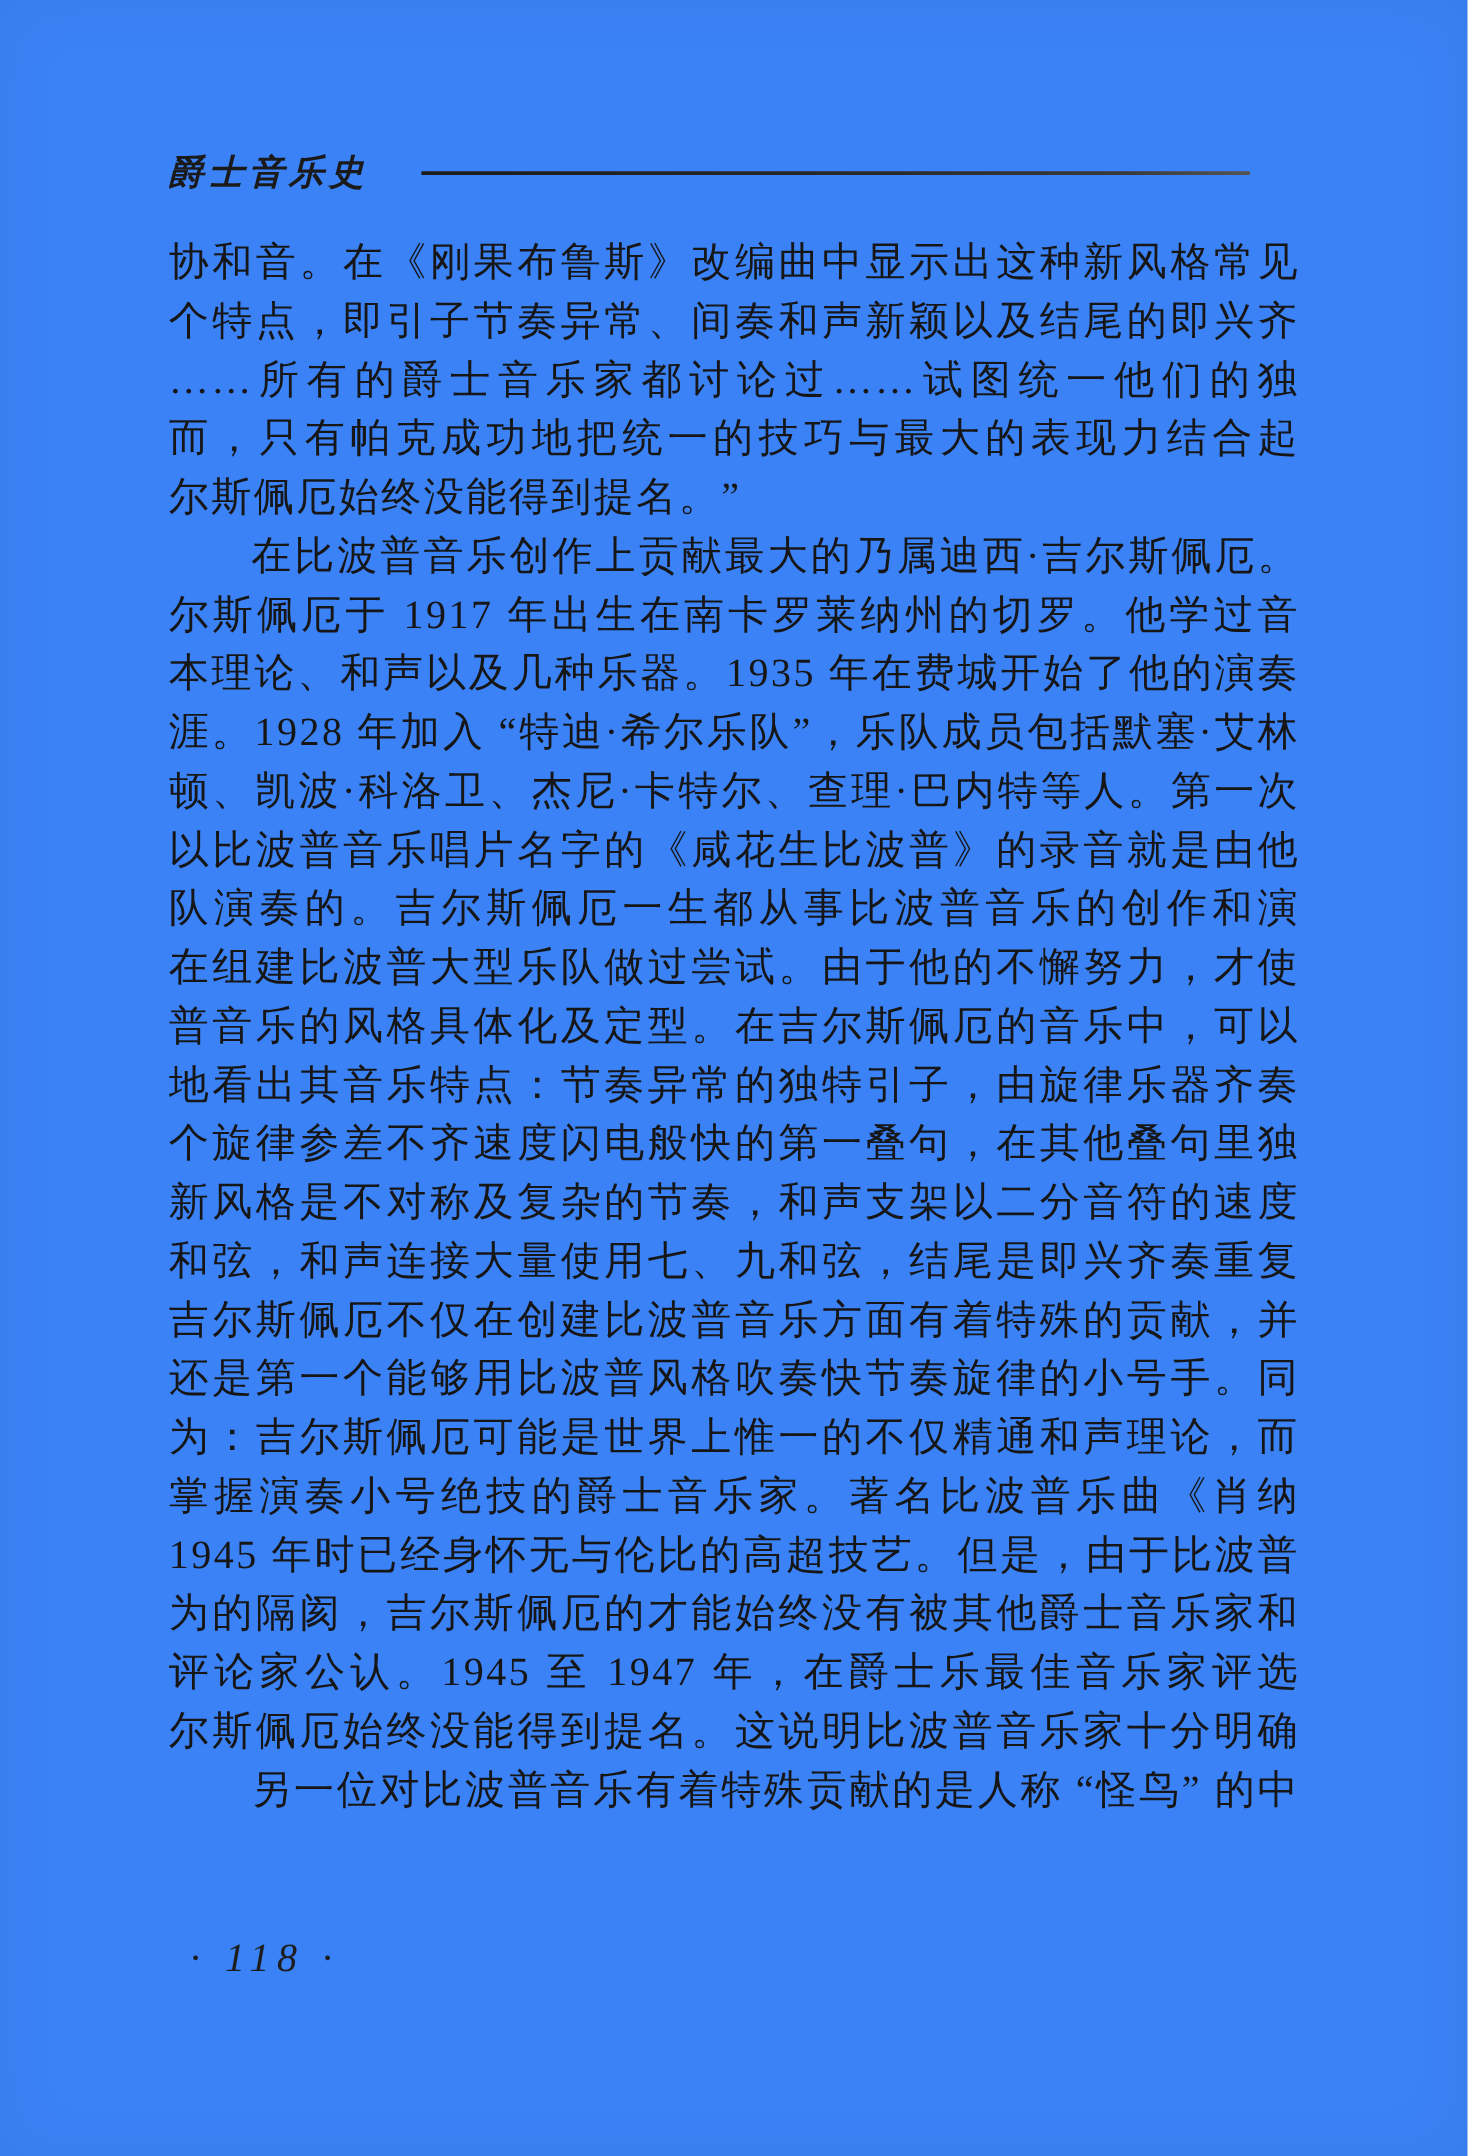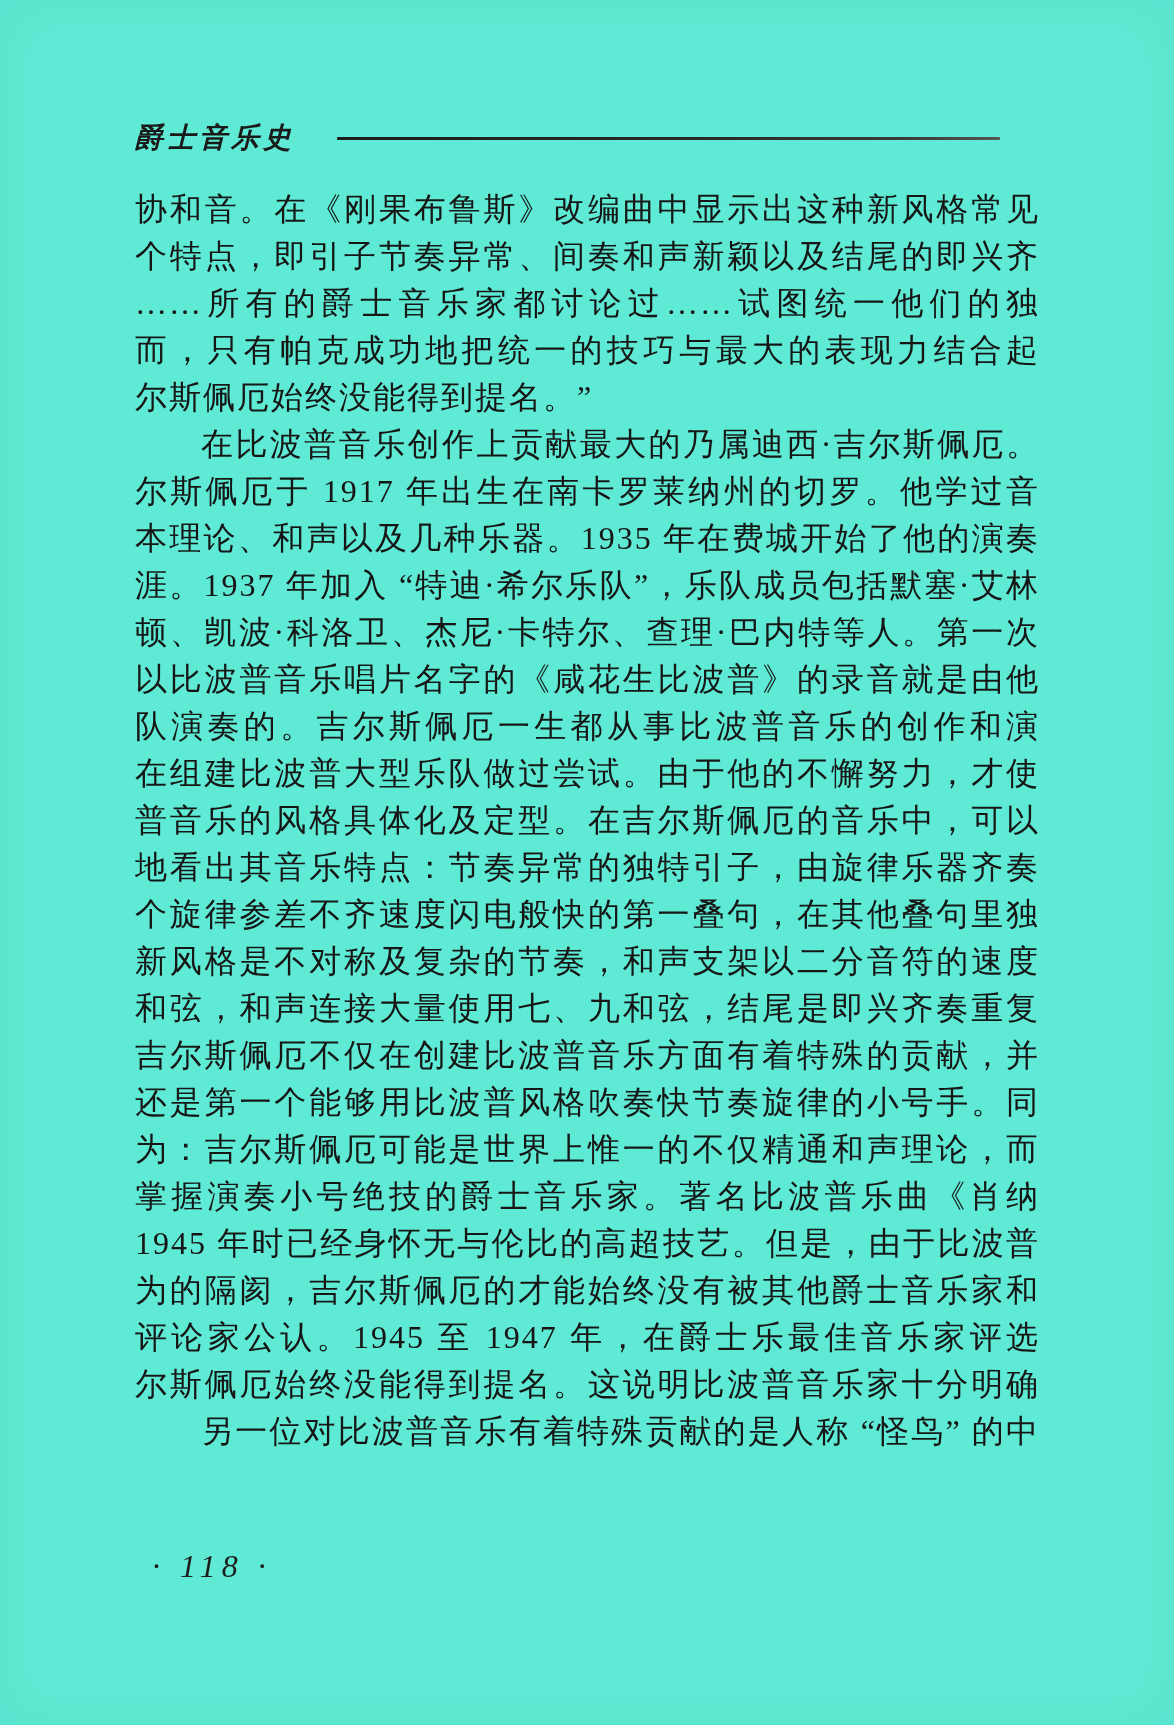--- a/index.html
+++ b/index.html
@@ -5,21 +5,21 @@
   html, body {
     margin: 0;
     padding: 0;
     background: #e8e8e8;
   }
   .page {
     position: relative;
     width: 1174px;
     height: 1725px;
     margin: 0 auto;
-    background: #5eead4;
+    background: #3b82f6;
     overflow: hidden;
     font-family: "Liberation Serif", "DejaVu Serif", serif;
     color: #141414;
     box-shadow: inset 0 0 60px rgba(0,0,0,0.04);
   }
   
   .running-header {
     position: absolute;
     left: 135px;
     top: 116px;
@@ -94,21 +94,21 @@
         <div class="line fill">协和音。在《刚果布鲁斯》改编曲中显示出这种新风格常见的几</div>
         <div class="line fill">个特点，即引子节奏异常、间奏和声新颖以及结尾的即兴齐奏</div>
         <div class="line fill">……所有的爵士音乐家都讨论过……试图统一他们的独奏……然</div>
         <div class="line fill">而，只有帕克成功地把统一的技巧与最大的表现力结合起来，创</div>
         <div class="line">尔斯佩厄始终没能得到提名。”</div>
       </div>
       <div class="para">
         <div class="line indent fill">在比波普音乐创作上贡献最大的乃属迪西·吉尔斯佩厄。吉</div>
         <div class="line fill">尔斯佩厄于 1917 年出生在南卡罗莱纳州的切罗。他学过音乐基</div>
         <div class="line fill">本理论、和声以及几种乐器。1935 年在费城开始了他的演奏生</div>
-        <div class="line fill">涯。1937 年加入 “特迪·希尔乐队”，乐队成员包括默塞·艾林</div>
+        <div class="line fill">涯。1928 年加入 “特迪·希尔乐队”，乐队成员包括默塞·艾林</div>
         <div class="line fill">顿、凯波·科洛卫、杰尼·卡特尔、查理·巴内特等人。第一次冠</div>
         <div class="line fill">以比波普音乐唱片名字的《咸花生比波普》的录音就是由他的乐</div>
         <div class="line fill">队演奏的。吉尔斯佩厄一生都从事比波普音乐的创作和演奏，并</div>
         <div class="line fill">在组建比波普大型乐队做过尝试。由于他的不懈努力，才使比波</div>
         <div class="line fill">普音乐的风格具体化及定型。在吉尔斯佩厄的音乐中，可以清楚</div>
         <div class="line fill">地看出其音乐特点：节奏异常的独特引子，由旋律乐器齐奏出一</div>
         <div class="line fill">个旋律参差不齐速度闪电般快的第一叠句，在其他叠句里独奏的</div>
         <div class="line fill">新风格是不对称及复杂的节奏，和声支架以二分音符的速度改变</div>
         <div class="line fill">和弦，和声连接大量使用七、九和弦，结尾是即兴齐奏重复段。</div>
         <div class="line fill">吉尔斯佩厄不仅在创建比波普音乐方面有着特殊的贡献，并且他</div>

